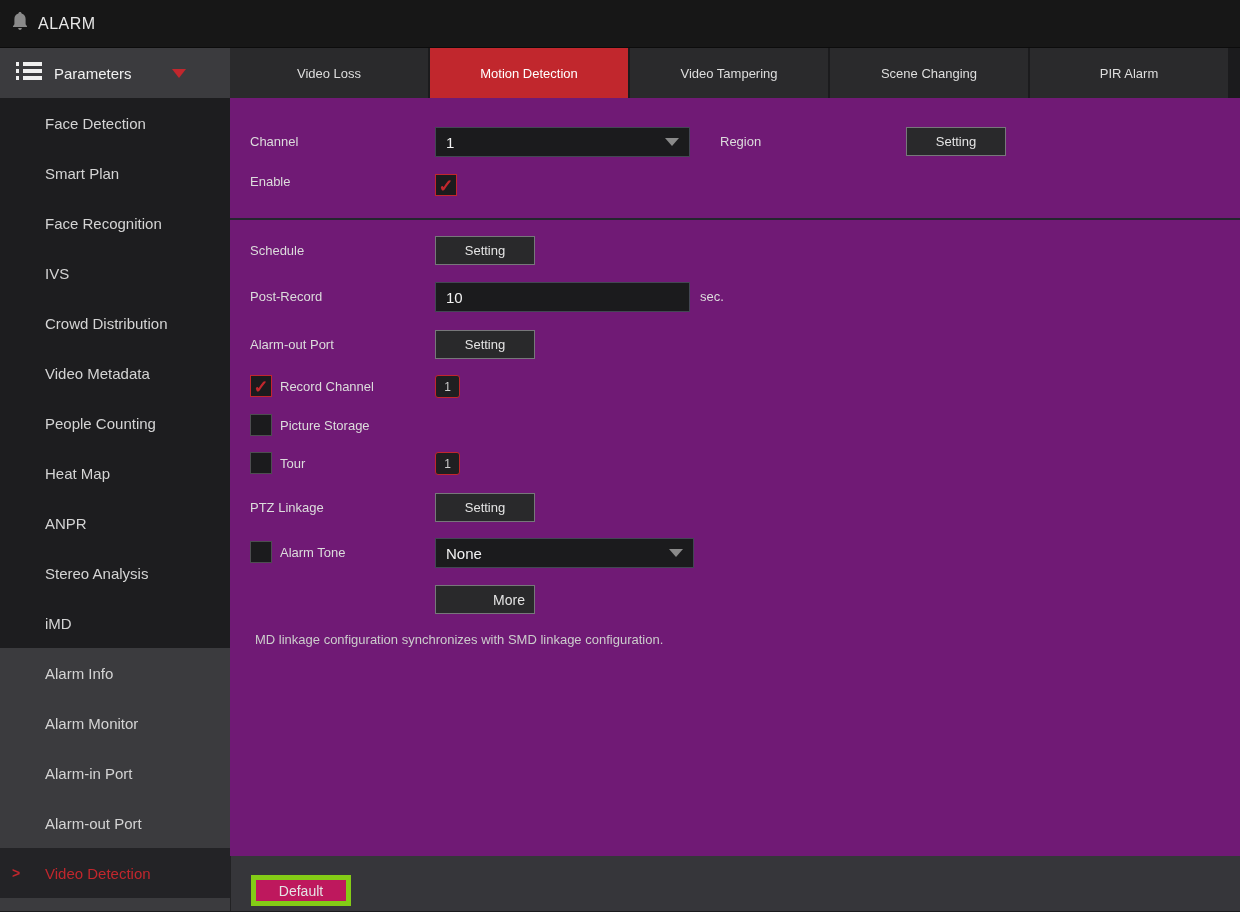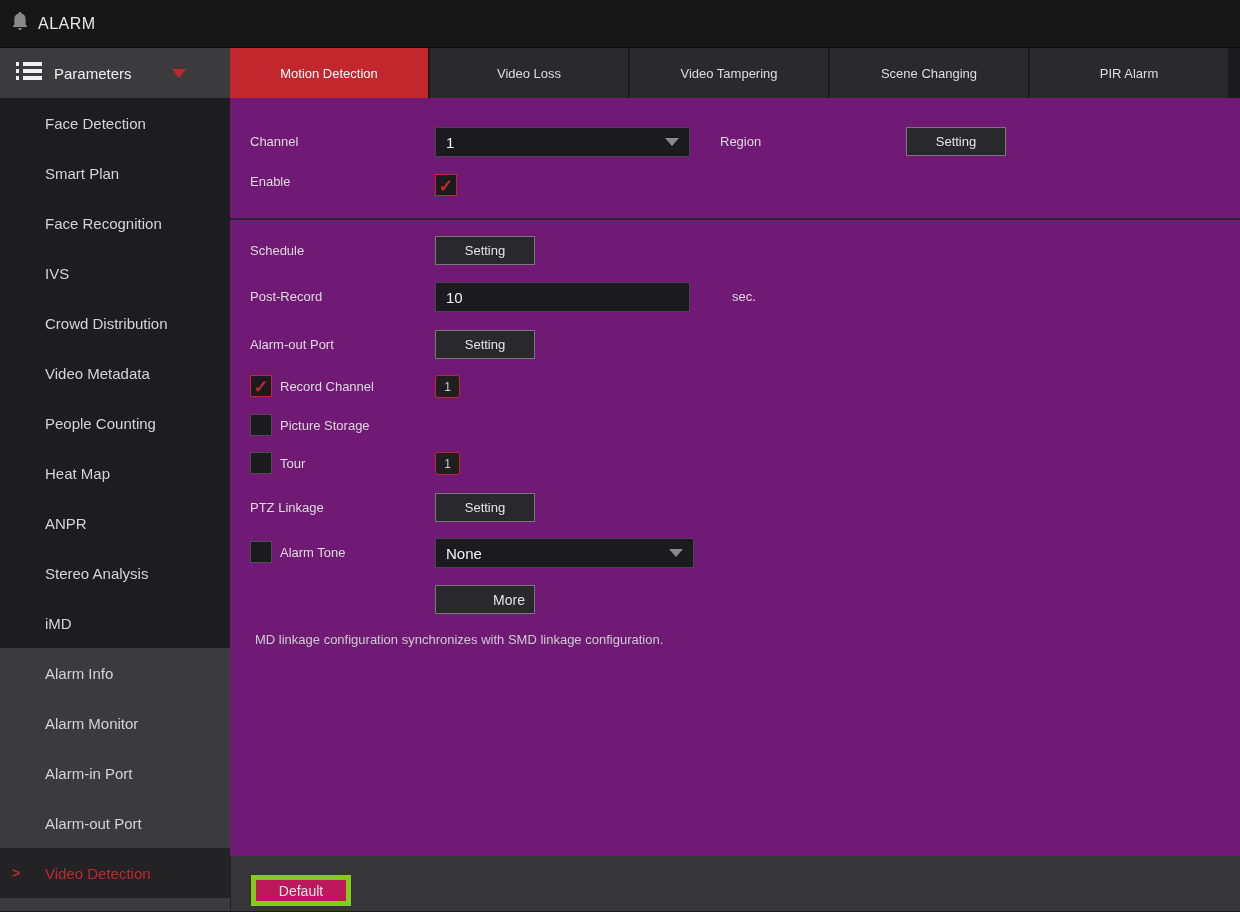--- a/index.html
+++ b/index.html
@@ -108,22 +108,22 @@
       <div class="side-item active">
         <span class="arrow">&gt;</span>
         <span>Video Detection</span>
       </div>
 
       <div class="sidebar-strip"></div>
     </div>
 
     <div class="main">
       <div class="tabbar">
+        <div class="tab">Video Loss</div>
         <div class="tab active">Motion Detection</div>
-        <div class="tab">Video Loss</div>
         <div class="tab">Video Tampering</div>
         <div class="tab">Scene Changing</div>
         <div class="tab">PIR Alarm</div>
       </div>
 
       <div class="content">
 
         <div class="f-label" style="left:20px; top:29px;">Channel</div>
         <div class="select" style="left:205px; top:29px; width:255px;">
           <span>1</span>
@@ -137,21 +137,21 @@
           <span class="check">✓</span>
         </div>
 
         <div class="divider" style="top:120px;"></div>
 
         <div class="f-label" style="left:20px; top:138px;">Schedule</div>
         <button class="btn" style="left:205px; top:138px;">Setting</button>
 
         <div class="f-label" style="left:20px; top:184px;">Post-Record</div>
         <input class="text-input" style="left: 205px; top: 184px;" value="10">
-        <div class="f-label" style="left:470px; top:184px;margin-left:32px;">sec.</div>
+        <div class="f-label" style="left:470px; top:184px;">sec.</div>
 
         <div class="f-label" style="left:20px; top:232px;">Alarm-out Port</div>
         <button class="btn" style="left:205px; top:232px;">Setting</button>
 
         <div class="checkbox checked" style="left:20px; top:277px;">
           <span class="check">✓</span>
         </div>
         <div class="cb-label" style="left:50px; top:277px;">Record Channel</div>
         <div class="chip" style="left:205px; top:277px;">1</div>
 

